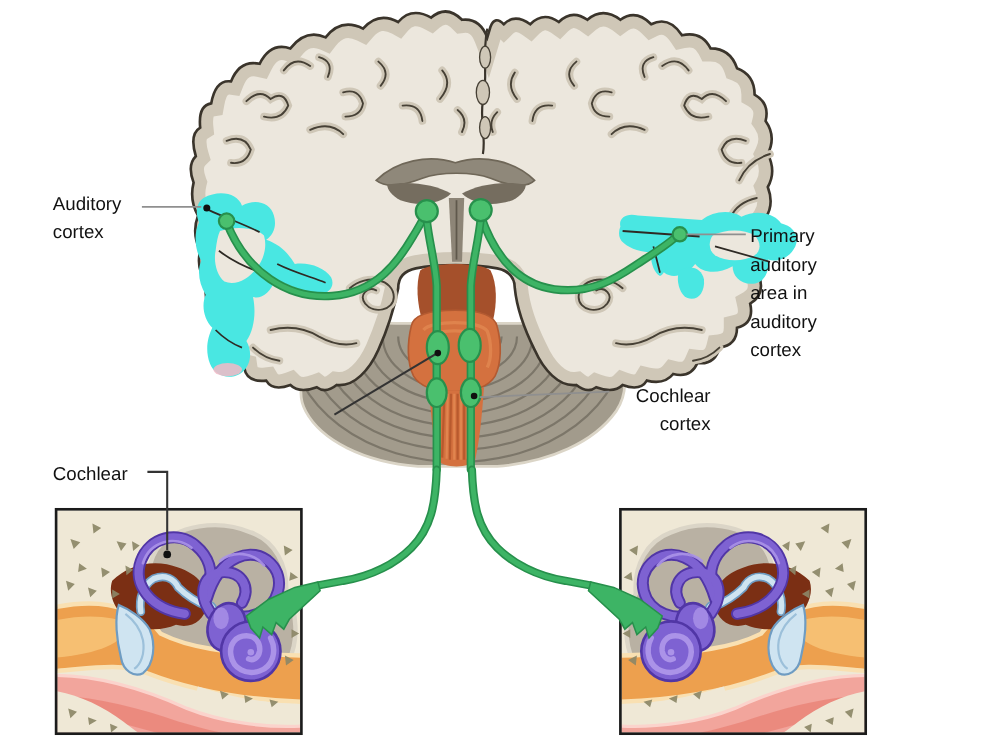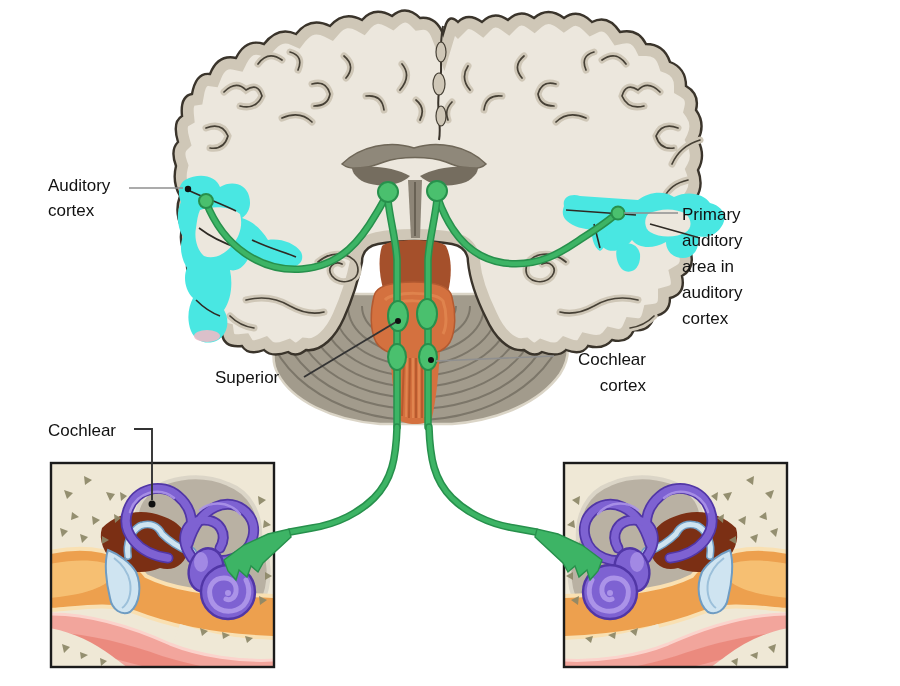--- a/index.html
+++ b/index.html
@@ -314,21 +314,20 @@
 
 <div class="label lh26" style="left:682px;top:202px;">
   <div>Primary</div>
   <div>auditory</div>
   <div>area in</div>
   <div>auditory</div>
   <div>cortex</div>
 </div>
 
 <div class="label lh26" style="left:215px;top:365px;">
-  <div>Superior</div>
 </div>
 
 <div class="label lh26 alignr" style="left:556px;top:347px;width:90px;">
   <div>Cochlear</div>
   <div>cortex</div>
 </div>
 
 <div class="label" style="left:48px;top:418px;">
   <div>Cochlear</div>
 </div>

